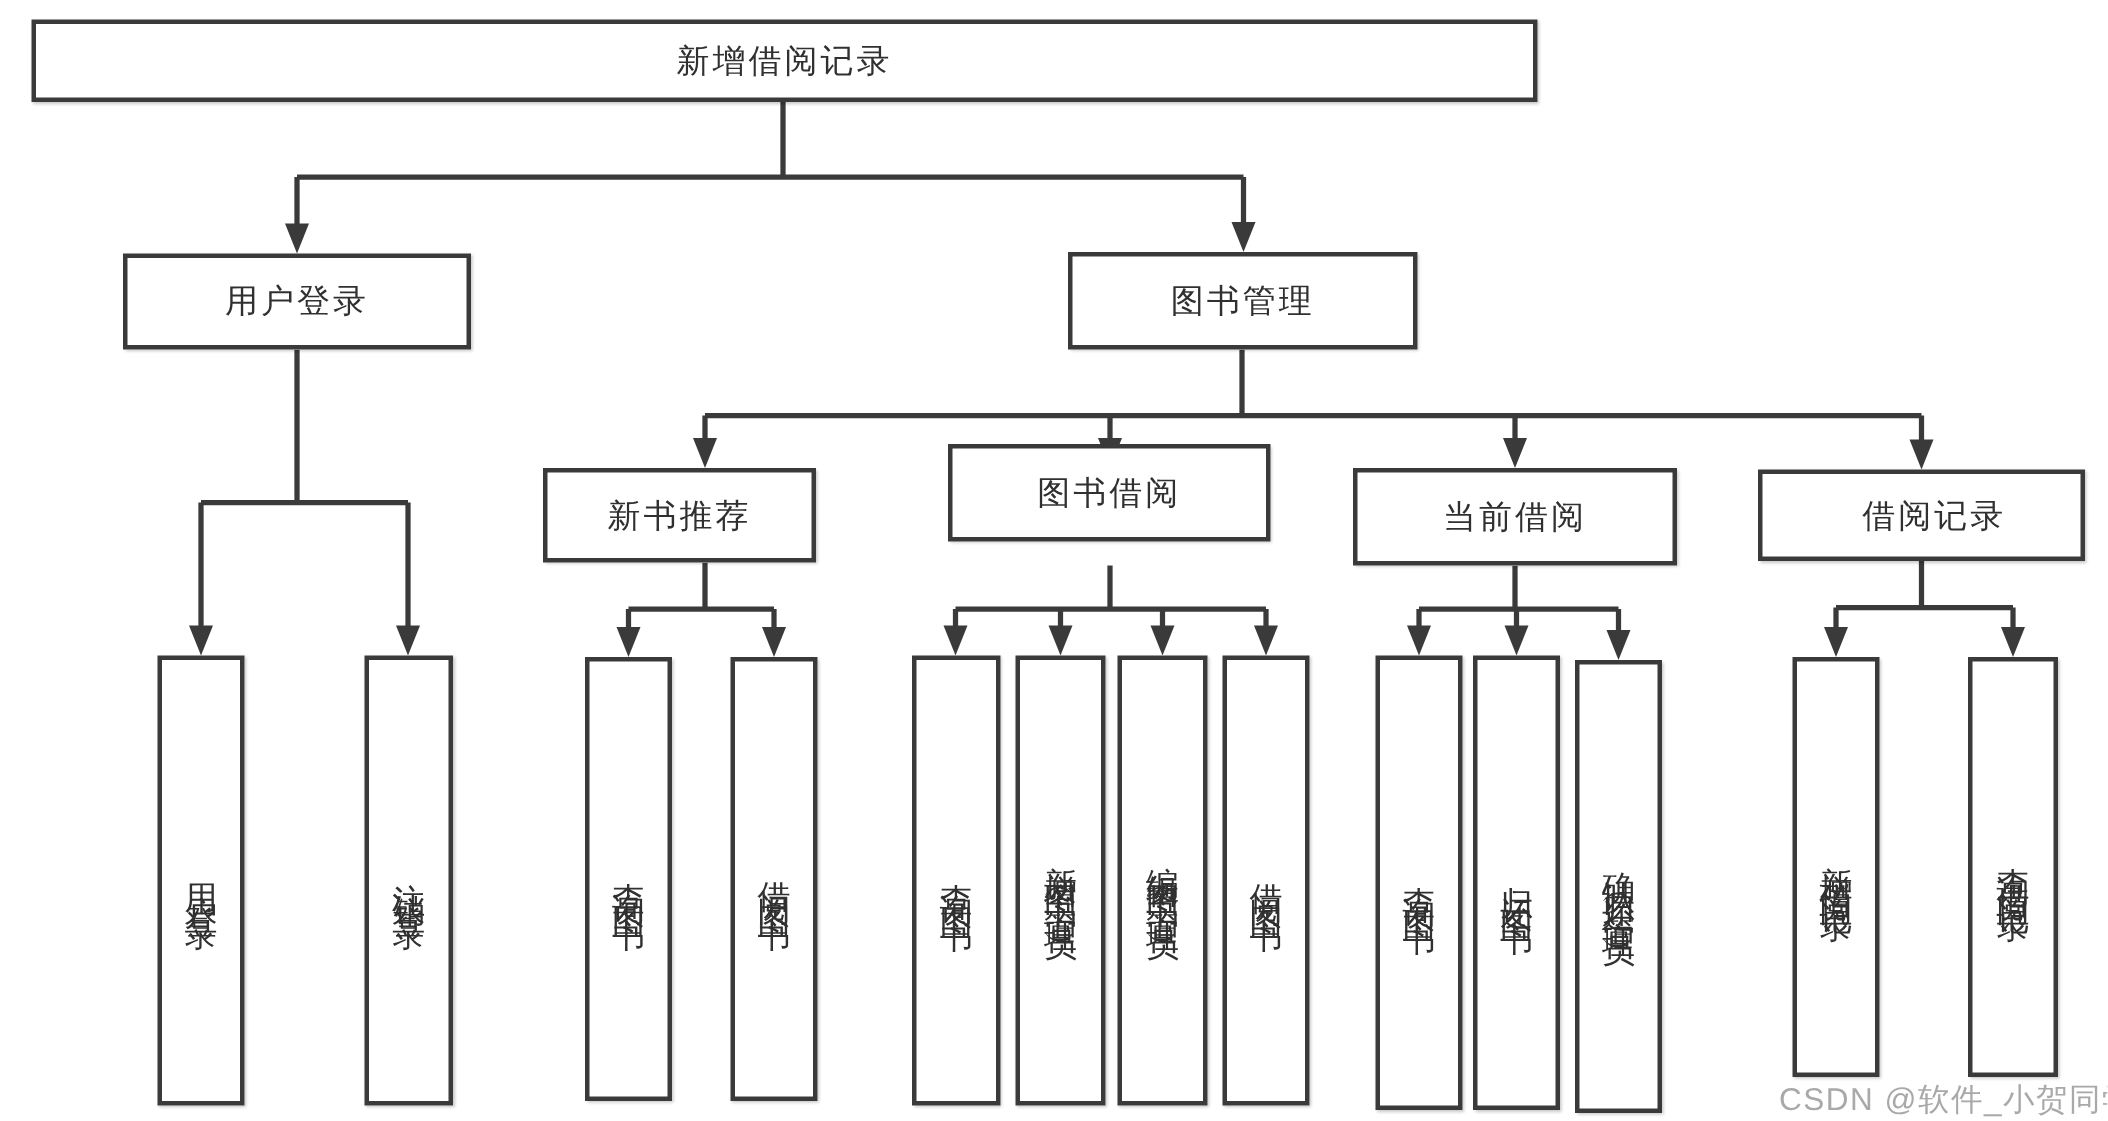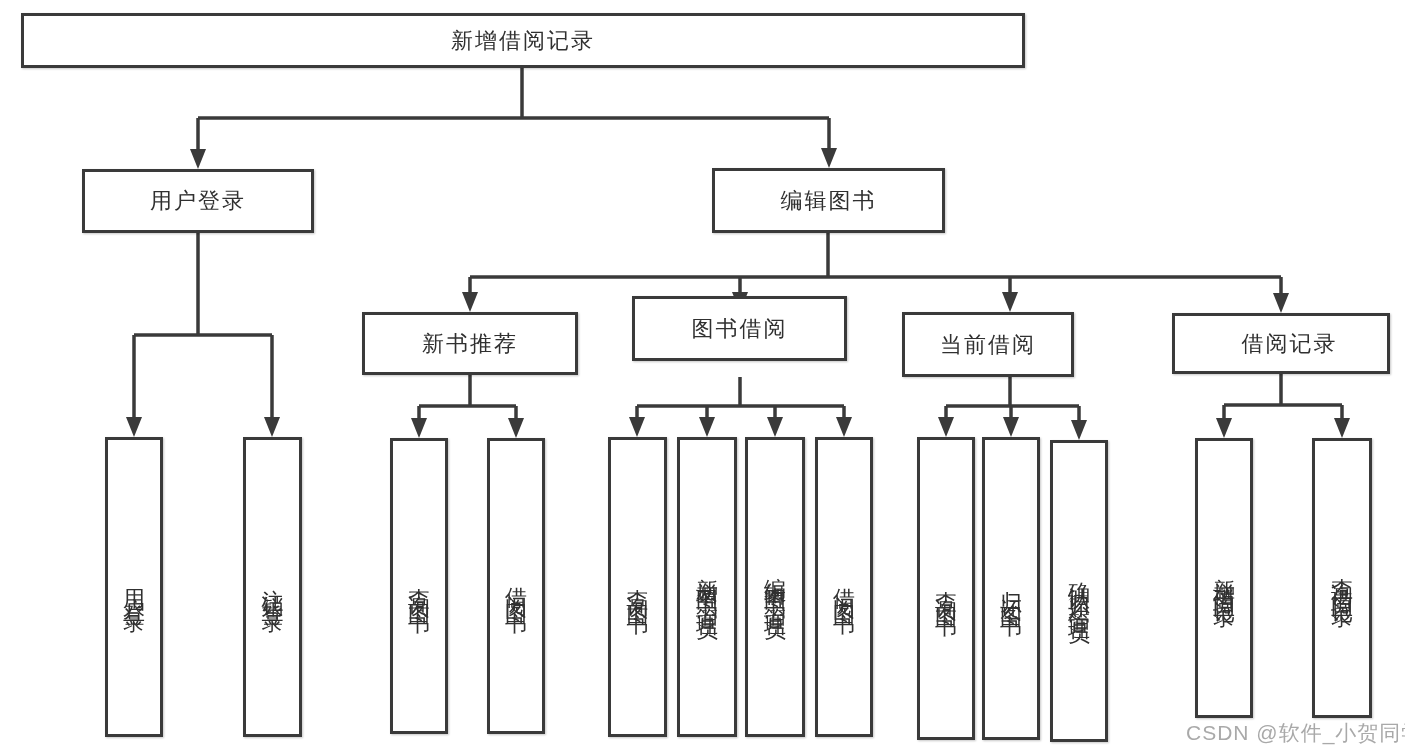--- a/index.html
+++ b/index.html
@@ -134,30 +134,30 @@
   </svg>
 
   <div class="hbox" style="left:21px; top:13px; width:1004px; height:55px;">
     <span>新增借阅记录</span>
   </div>
 
   <div class="hbox" style="left:82px; top:169px; width:232px; height:64px;">
     <span>用户登录</span>
   </div>
   <div class="hbox" style="left:712px; top:168px; width:233px; height:65px;">
-    <span>编辑图书</span>
-  </div>
-
-  <div class="hbox" style="left:362px; top:312px; width:216px; height:63px;">
+    <span>图书管理</span>
+  </div>
+
+  <div class="hbox" style="left:362px; top:312px; width:182px; height:63px;">
     <span>新书推荐</span>
   </div>
   <div class="hbox" style="left:632px; top:296px; width:215px; height:65px;">
     <span>图书借阅</span>
   </div>
-  <div class="hbox" style="left:902px; top:312px; width:172px; height:65px;">
+  <div class="hbox" style="left:902px; top:312px; width:216px; height:65px;">
     <span>当前借阅</span>
   </div>
   <div class="hbox" style="left:1172px; top:313px; width:218px; height:61px;padding-left:17px;">
     <span>借阅记录</span>
   </div>
 
   <div class="vbox" style="left:105px; top:437px; width:58px; height:300px;">
     <span>用户登录</span>
   </div>
   <div class="vbox" style="left:243px; top:437px; width:59px; height:300px;">

